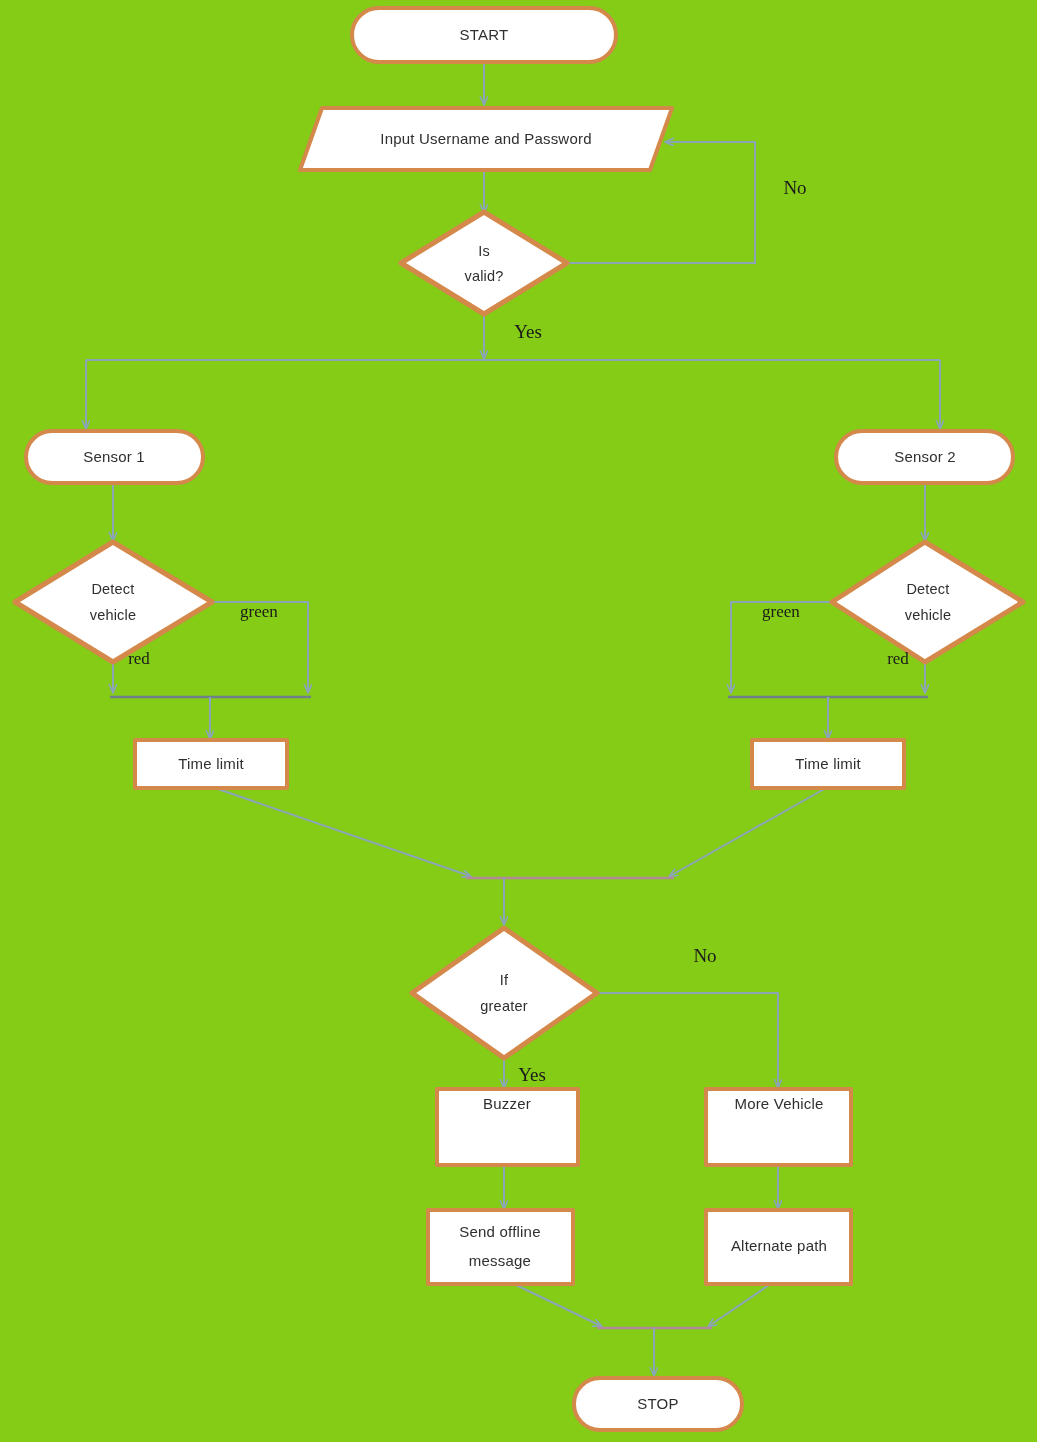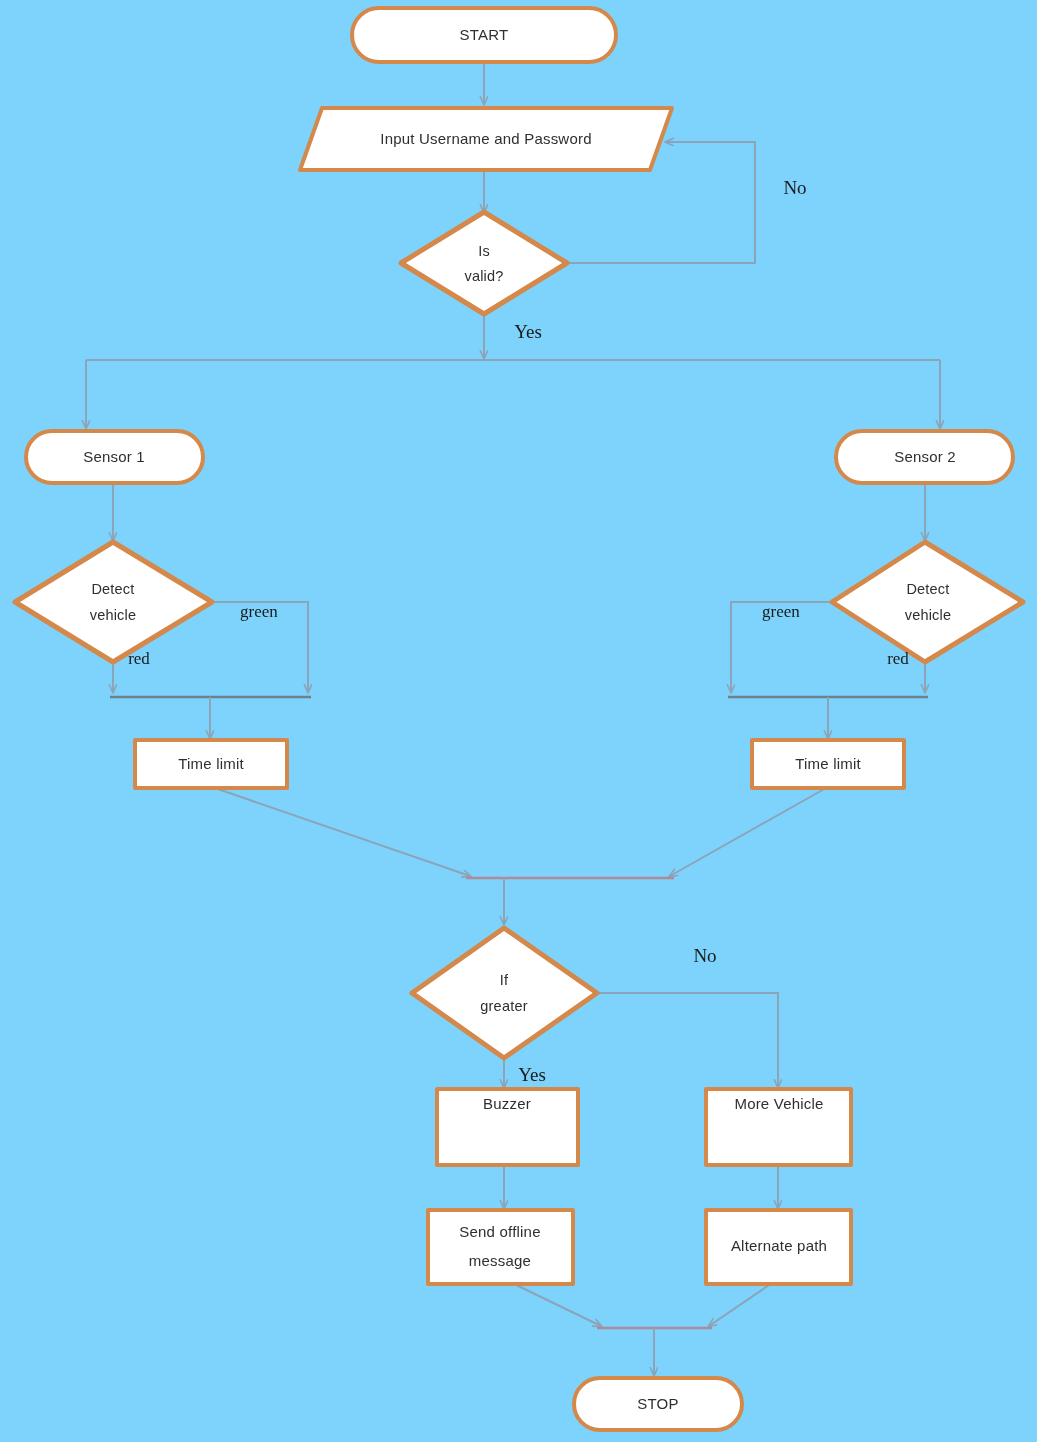--- a/index.html
+++ b/index.html
@@ -11,21 +11,21 @@
     width: 1037px;
     height: 1442px;
     font-family: "Liberation Sans", sans-serif;
     position: relative;
     overflow: hidden;
   }
   #flowchart-root {
     position: relative;
     width: 1037px;
     height: 1442px;
-    background: #7dd3fc;
+    background: #84cc16;
   }
   svg#flow-svg {
     position: absolute;
     top: 0;
     left: 0;
     width: 1037px;
     height: 1442px;
     display: block;
   }
   .node-shape {

